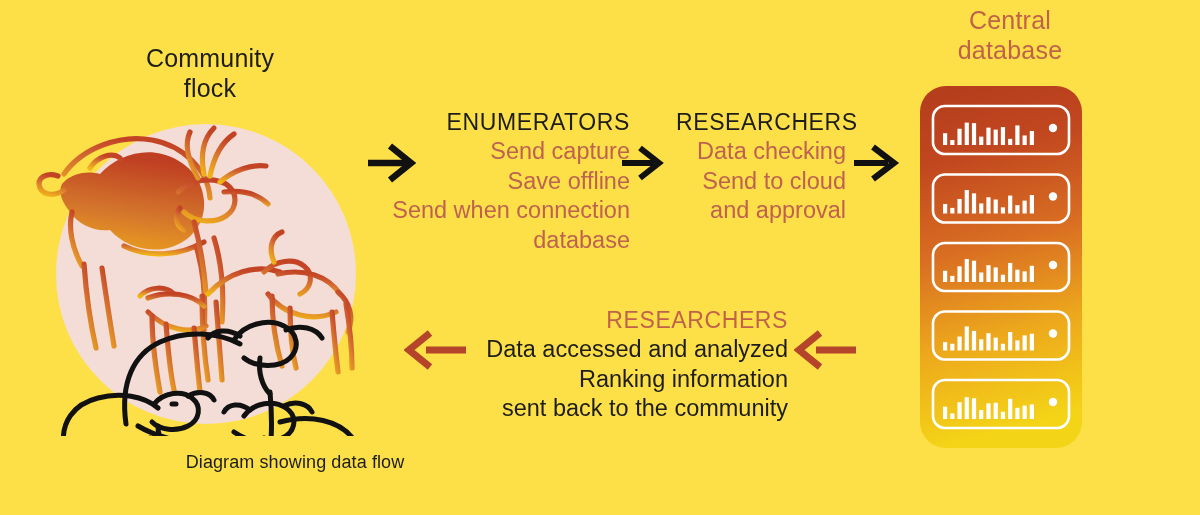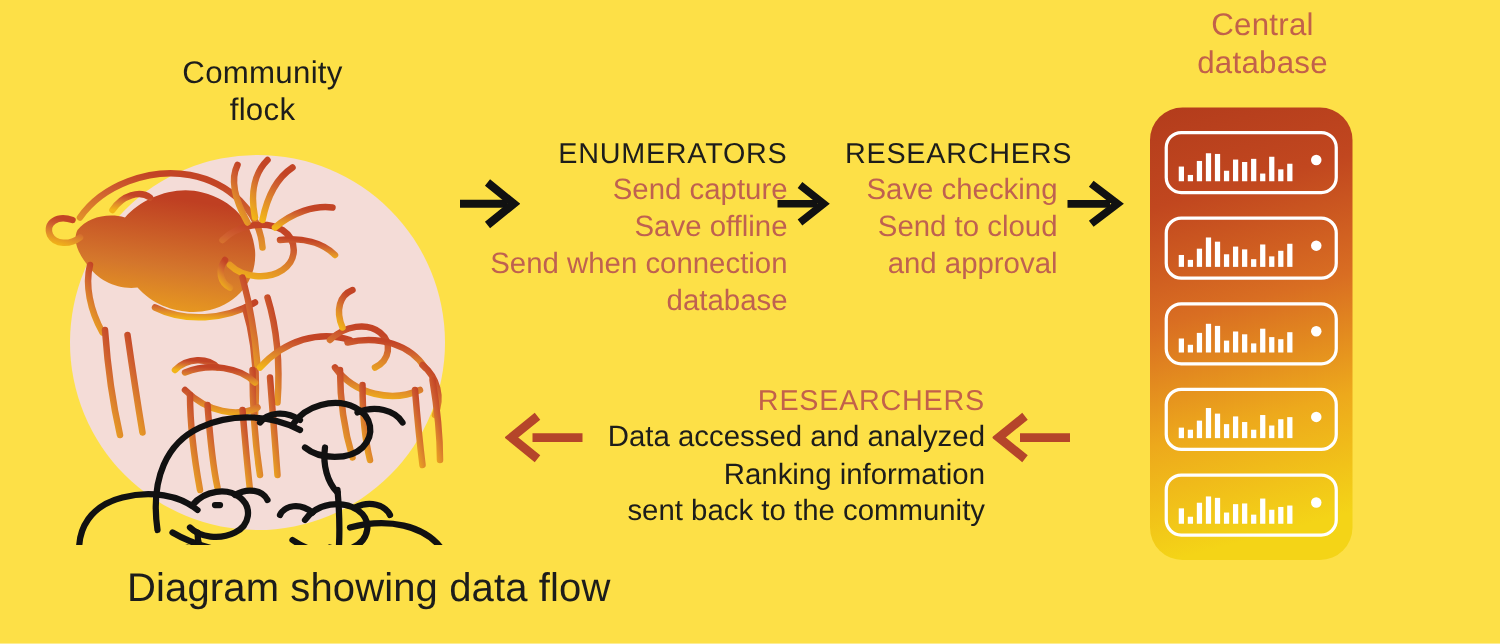--- a/index.html
+++ b/index.html
@@ -34,21 +34,21 @@
     font-size: 25px;
     color: #1d1d1b;
   }
   #central-db-label {
     left: 930px; top: 6px; width: 160px;
     font-size: 25px;
     color: #c2614a;
   }
   #caption {
     left: 60px; top: 452px; width: 470px;
-    font-size: 32px;
+    font-size: 18px;
     color: #1d1d1b;
     text-align: center;
     letter-spacing: .1px;
   }
 
   .flow-block { text-align: right; line-height: 1.26; }
   .flow-head {
     font-size: 23px;
     letter-spacing: .6px;
     white-space: nowrap;
@@ -223,21 +223,21 @@
   <div class="abs arrow" id="arrow-2">
     <svg width="44" height="38" viewBox="0 0 44 38" aria-hidden="true">
       <path d="M2 19 H34" stroke="#111111" stroke-width="6" fill="none"></path>
       <path d="M20 4 L39 19 L20 34" stroke="#111111" stroke-width="6" fill="none" stroke-linecap="butt" stroke-linejoin="miter"></path>
     </svg>
   </div>
 
   <div class="abs flow-block" id="block-researchers-top">
     <div class="flow-head">RESEARCHERS</div>
     <div class="flow-body">
-      <div>Save checking</div>
+      <div>Data checking</div>
       <div>Send to cloud</div>
       <div>and approval</div>
     </div>
   </div>
 
   <div class="abs arrow" id="arrow-3">
     <svg width="48" height="40" viewBox="0 0 48 40" aria-hidden="true">
       <path d="M2 20 H36" stroke="#111111" stroke-width="6.2" fill="none"></path>
       <path d="M21 4 L42 20 L21 36" stroke="#111111" stroke-width="6.2" fill="none" stroke-linecap="butt" stroke-linejoin="miter"></path>
     </svg>

